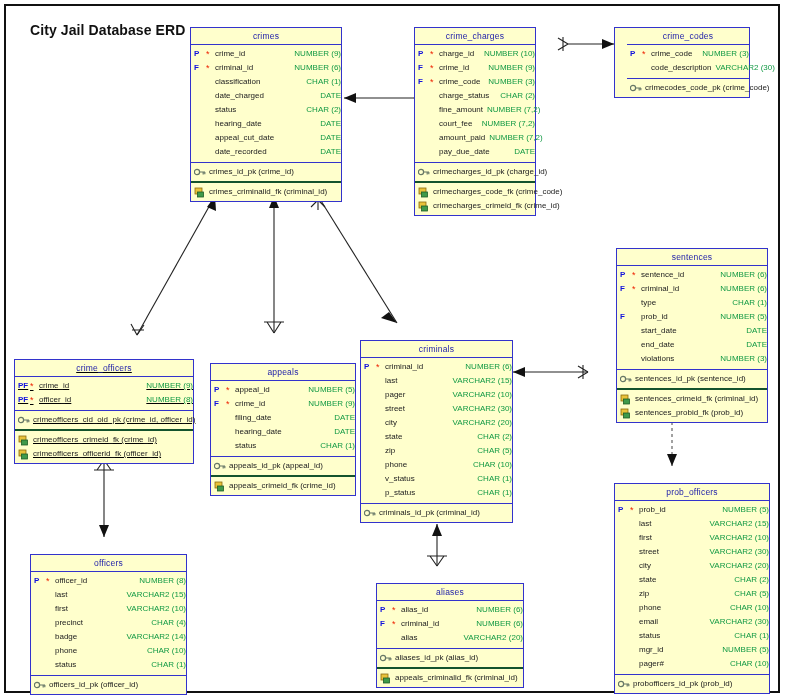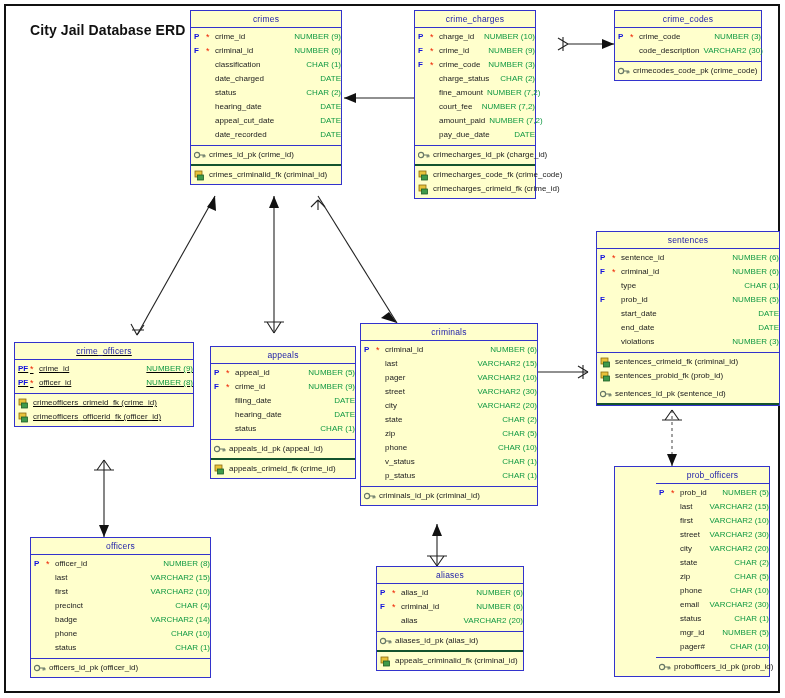--- a/index.html
+++ b/index.html
@@ -12,21 +12,21 @@
     position:absolute;left:4px;top:4px;width:776px;height:689px;
     border:2px solid #111111;box-sizing:border-box;background:#ffffff;
   }
   #title{
     position:absolute;left:30px;top:22px;font-size:14px;font-weight:bold;
     color:#111111;letter-spacing:.1px;white-space:nowrap;
   }
   
   .entity{
     position:absolute;background:#ffffcc;border:1px solid #3333cc;
-    box-sizing:border-box;z-index:5;
+    box-sizing:border-box;z-index:5;margin-top:17px;
   }
   .ent-title{
     text-align:center;font-size:8.5px;color:#2222aa;
     padding:3px 2px 3px;border-bottom:1px solid #3333cc;
     letter-spacing:.2px;white-space:nowrap;overflow:hidden;
   }
   .attr-block{padding:2px 0 3px;border-bottom:1px solid #3333cc;}
   .attr{
     display:flex;align-items:center;height:14px;line-height:14px;
     font-size:8px;white-space:nowrap;
@@ -272,21 +272,21 @@
             <svg width="12" height="11" viewBox="0 0 12 11">
               <rect x="1" y="1" width="7" height="6" fill="#e8c23a" stroke="#8a6a10" stroke-width=".8"></rect>
               <rect x="3.5" y="5" width="6" height="5" fill="#3f9a4a" stroke="#1d5c26" stroke-width=".8"></rect>
             </svg>
           </span>
           <span class="lbl">crimecharges_crimeid_fk (crime_id)</span>
         </div>
     </div>
   </div>
 
-  <div class="entity" style="left:614px;top:10px;width:148px;">
+  <div class="entity" style="left:614px;top:10px;width:136px;padding-left:12px;">
     <div class="ent-title">crime_codes</div>
     <div class="attr-block">
       <div class="attr">
           <span class="kcol">P</span>
           <span class="ncol">*</span>
           <span class="name">crime_code</span>
           <span class="type">NUMBER (3)</span>
         </div>
       <div class="attr">
           <span class="kcol"></span>
@@ -301,21 +301,21 @@
             <svg width="12" height="11" viewBox="0 0 12 11">
               <ellipse cx="3" cy="5" rx="2.6" ry="2.6" fill="none" stroke="#667766" stroke-width="1.2"></ellipse>
               <path d="M5.4 5 L11 5 M9.2 5 L9.2 7.6 M10.8 5 L10.8 7.2" stroke="#667766" stroke-width="1.2" fill="none"></path>
             </svg>
           </span>
           <span class="lbl">crimecodes_code_pk (crime_code)</span>
         </div>
     </div>
   </div>
 
-  <div class="entity" style="left:596px;top:231px;width:184px;">
+  <div class="entity" style="left:616px;top:231px;width:152px;">
     <div class="ent-title">sentences</div>
     <div class="attr-block">
       <div class="attr">
           <span class="kcol">P</span>
           <span class="ncol">*</span>
           <span class="name">sentence_id</span>
           <span class="type">NUMBER (6)</span>
         </div>
       <div class="attr">
           <span class="kcol">F</span>
@@ -347,69 +347,80 @@
           <span class="name">end_date</span>
           <span class="type">DATE</span>
         </div>
       <div class="attr">
           <span class="kcol"></span>
           <span class="ncol"></span>
           <span class="name">violations</span>
           <span class="type">NUMBER (3)</span>
         </div>
     </div>
+    <div class="key-block">
+      <div class="keyrow">
+          <span class="ico">
+            <svg width="12" height="11" viewBox="0 0 12 11">
+              <ellipse cx="3" cy="5" rx="2.6" ry="2.6" fill="none" stroke="#667766" stroke-width="1.2"></ellipse>
+              <path d="M5.4 5 L11 5 M9.2 5 L9.2 7.6 M10.8 5 L10.8 7.2" stroke="#667766" stroke-width="1.2" fill="none"></path>
+            </svg>
+          </span>
+          <span class="lbl">sentences_id_pk (sentence_id)</span>
+        </div>
+    </div>
     <div class="key-block last">
       <div class="keyrow">
           <span class="ico">
             <svg width="12" height="11" viewBox="0 0 12 11">
               <rect x="1" y="1" width="7" height="6" fill="#e8c23a" stroke="#8a6a10" stroke-width=".8"></rect>
               <rect x="3.5" y="5" width="6" height="5" fill="#3f9a4a" stroke="#1d5c26" stroke-width=".8"></rect>
             </svg>
           </span>
           <span class="lbl">sentences_crimeid_fk (criminal_id)</span>
         </div>
       <div class="keyrow">
           <span class="ico">
             <svg width="12" height="11" viewBox="0 0 12 11">
               <rect x="1" y="1" width="7" height="6" fill="#e8c23a" stroke="#8a6a10" stroke-width=".8"></rect>
               <rect x="3.5" y="5" width="6" height="5" fill="#3f9a4a" stroke="#1d5c26" stroke-width=".8"></rect>
             </svg>
           </span>
           <span class="lbl">sentences_probid_fk (prob_id)</span>
-        </div>
-    </div>
-    <div class="key-block">
-      <div class="keyrow">
-          <span class="ico">
-            <svg width="12" height="11" viewBox="0 0 12 11">
-              <ellipse cx="3" cy="5" rx="2.6" ry="2.6" fill="none" stroke="#667766" stroke-width="1.2"></ellipse>
-              <path d="M5.4 5 L11 5 M9.2 5 L9.2 7.6 M10.8 5 L10.8 7.2" stroke="#667766" stroke-width="1.2" fill="none"></path>
-            </svg>
-          </span>
-          <span class="lbl">sentences_id_pk (sentence_id)</span>
         </div>
     </div>
   </div>
 
   <div class="entity" style="left:14px;top:342px;width:180px;text-decoration:underline;">
     <div class="ent-title">crime_officers</div>
     <div class="attr-block">
       <div class="attr">
           <span class="kcol">PF</span>
           <span class="ncol">*</span>
           <span class="name">crime_id</span>
           <span class="type">NUMBER (9)</span>
         </div>
       <div class="attr">
           <span class="kcol">PF</span>
           <span class="ncol">*</span>
           <span class="name">officer_id</span>
           <span class="type">NUMBER (8)</span>
         </div>
     </div>
+    <div class="key-block">
+      <div class="keyrow">
+          <span class="ico">
+            <svg width="12" height="11" viewBox="0 0 12 11">
+              <ellipse cx="3" cy="5" rx="2.6" ry="2.6" fill="none" stroke="#667766" stroke-width="1.2"></ellipse>
+              <path d="M5.4 5 L11 5 M9.2 5 L9.2 7.6 M10.8 5 L10.8 7.2" stroke="#667766" stroke-width="1.2" fill="none"></path>
+            </svg>
+          </span>
+          <span class="lbl">crimeofficers_cid_oid_pk (crime_id, officer_id)</span>
+        </div>
+    </div>
     <div class="key-block last">
       <div class="keyrow">
           <span class="ico">
             <svg width="12" height="11" viewBox="0 0 12 11">
               <rect x="1" y="1" width="7" height="6" fill="#e8c23a" stroke="#8a6a10" stroke-width=".8"></rect>
               <rect x="3.5" y="5" width="6" height="5" fill="#3f9a4a" stroke="#1d5c26" stroke-width=".8"></rect>
             </svg>
           </span>
           <span class="lbl">crimeofficers_crimeid_fk (crime_id)</span>
         </div>
@@ -476,21 +487,21 @@
             <svg width="12" height="11" viewBox="0 0 12 11">
               <rect x="1" y="1" width="7" height="6" fill="#e8c23a" stroke="#8a6a10" stroke-width=".8"></rect>
               <rect x="3.5" y="5" width="6" height="5" fill="#3f9a4a" stroke="#1d5c26" stroke-width=".8"></rect>
             </svg>
           </span>
           <span class="lbl">appeals_crimeid_fk (crime_id)</span>
         </div>
     </div>
   </div>
 
-  <div class="entity" style="left:360px;top:323px;width:178px;">
+  <div class="entity" style="left:360px;top:323px;width:153px;">
     <div class="ent-title">criminals</div>
     <div class="attr-block">
       <div class="attr">
           <span class="kcol">P</span>
           <span class="ncol">*</span>
           <span class="name">criminal_id</span>
           <span class="type">NUMBER (6)</span>
         </div>
       <div class="attr">
           <span class="kcol"></span>
@@ -553,21 +564,21 @@
             <svg width="12" height="11" viewBox="0 0 12 11">
               <ellipse cx="3" cy="5" rx="2.6" ry="2.6" fill="none" stroke="#667766" stroke-width="1.2"></ellipse>
               <path d="M5.4 5 L11 5 M9.2 5 L9.2 7.6 M10.8 5 L10.8 7.2" stroke="#667766" stroke-width="1.2" fill="none"></path>
             </svg>
           </span>
           <span class="lbl">criminals_id_pk (criminal_id)</span>
         </div>
     </div>
   </div>
 
-  <div class="entity" style="left:30px;top:537px;width:181px;">
+  <div class="entity" style="left:30px;top:537px;width:157px;">
     <div class="ent-title">officers</div>
     <div class="attr-block">
       <div class="attr">
           <span class="kcol">P</span>
           <span class="ncol">*</span>
           <span class="name">officer_id</span>
           <span class="type">NUMBER (8)</span>
         </div>
       <div class="attr">
           <span class="kcol"></span>
@@ -658,21 +669,21 @@
             <svg width="12" height="11" viewBox="0 0 12 11">
               <rect x="1" y="1" width="7" height="6" fill="#e8c23a" stroke="#8a6a10" stroke-width=".8"></rect>
               <rect x="3.5" y="5" width="6" height="5" fill="#3f9a4a" stroke="#1d5c26" stroke-width=".8"></rect>
             </svg>
           </span>
           <span class="lbl">appeals_criminalid_fk (criminal_id)</span>
         </div>
     </div>
   </div>
 
-  <div class="entity" style="left:614px;top:466px;width:156px;padding-left:41px;">
+  <div class="entity" style="left:614px;top:466px;width:156px;">
     <div class="ent-title">prob_officers</div>
     <div class="attr-block">
       <div class="attr">
           <span class="kcol">P</span>
           <span class="ncol">*</span>
           <span class="name">prob_id</span>
           <span class="type">NUMBER (5)</span>
         </div>
       <div class="attr">
           <span class="kcol"></span>

